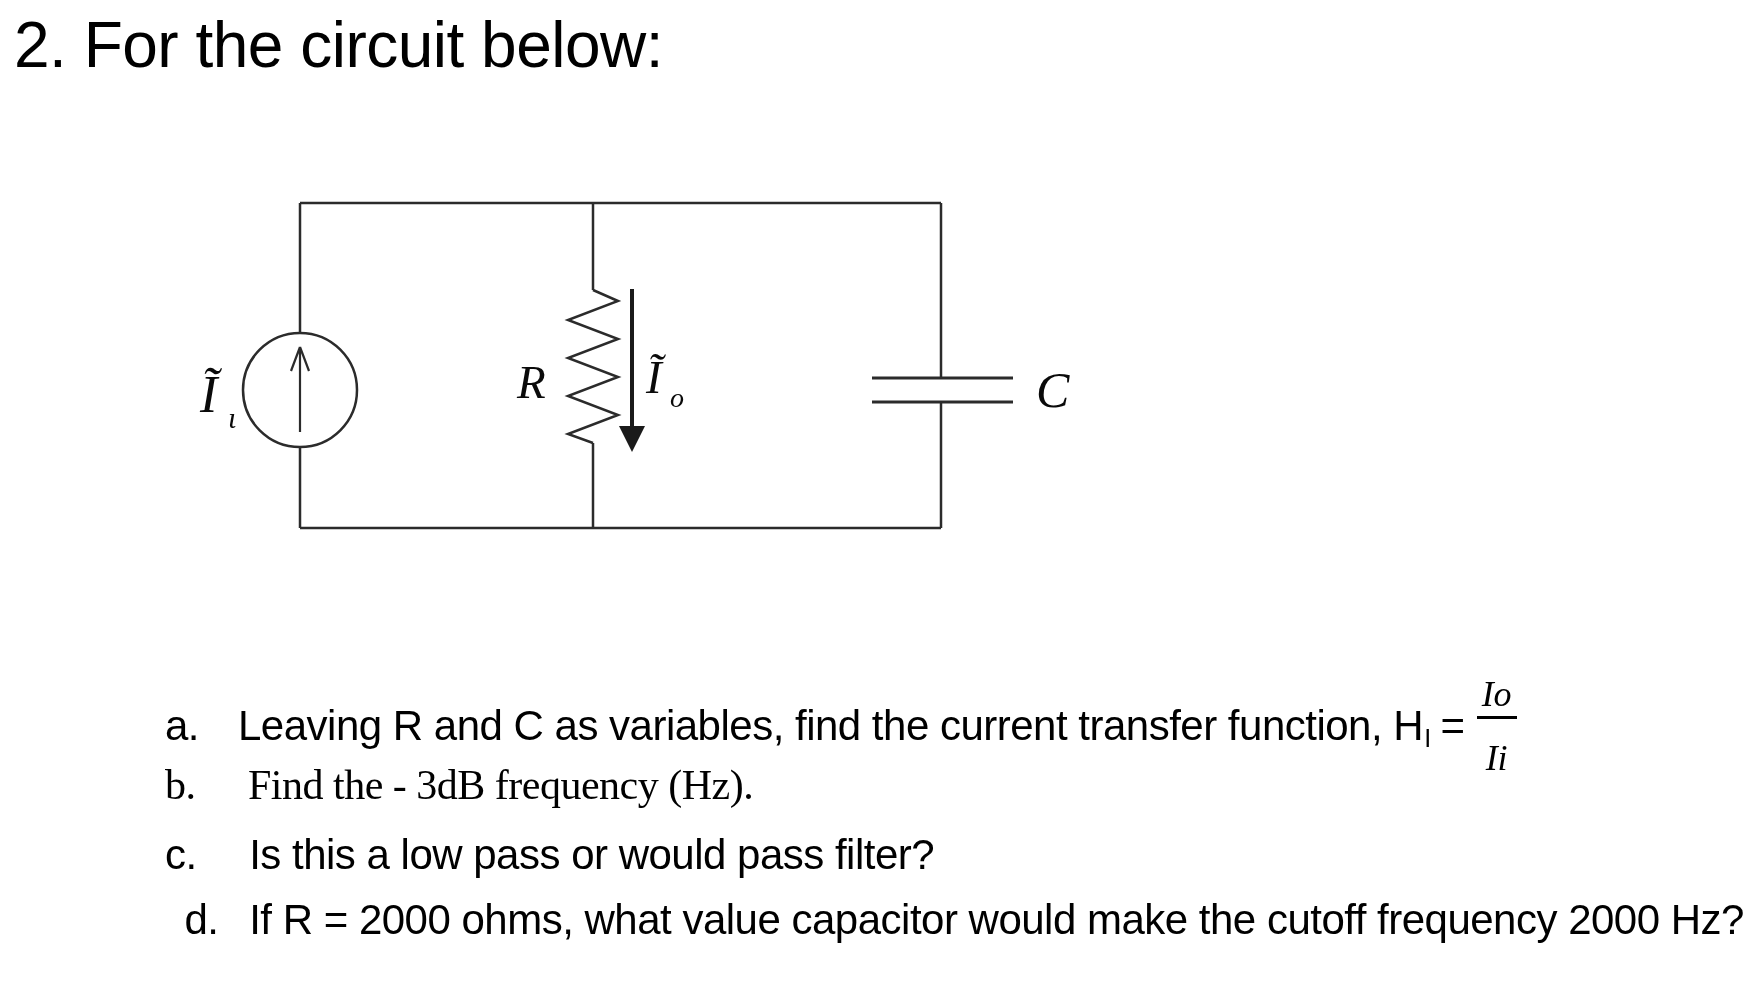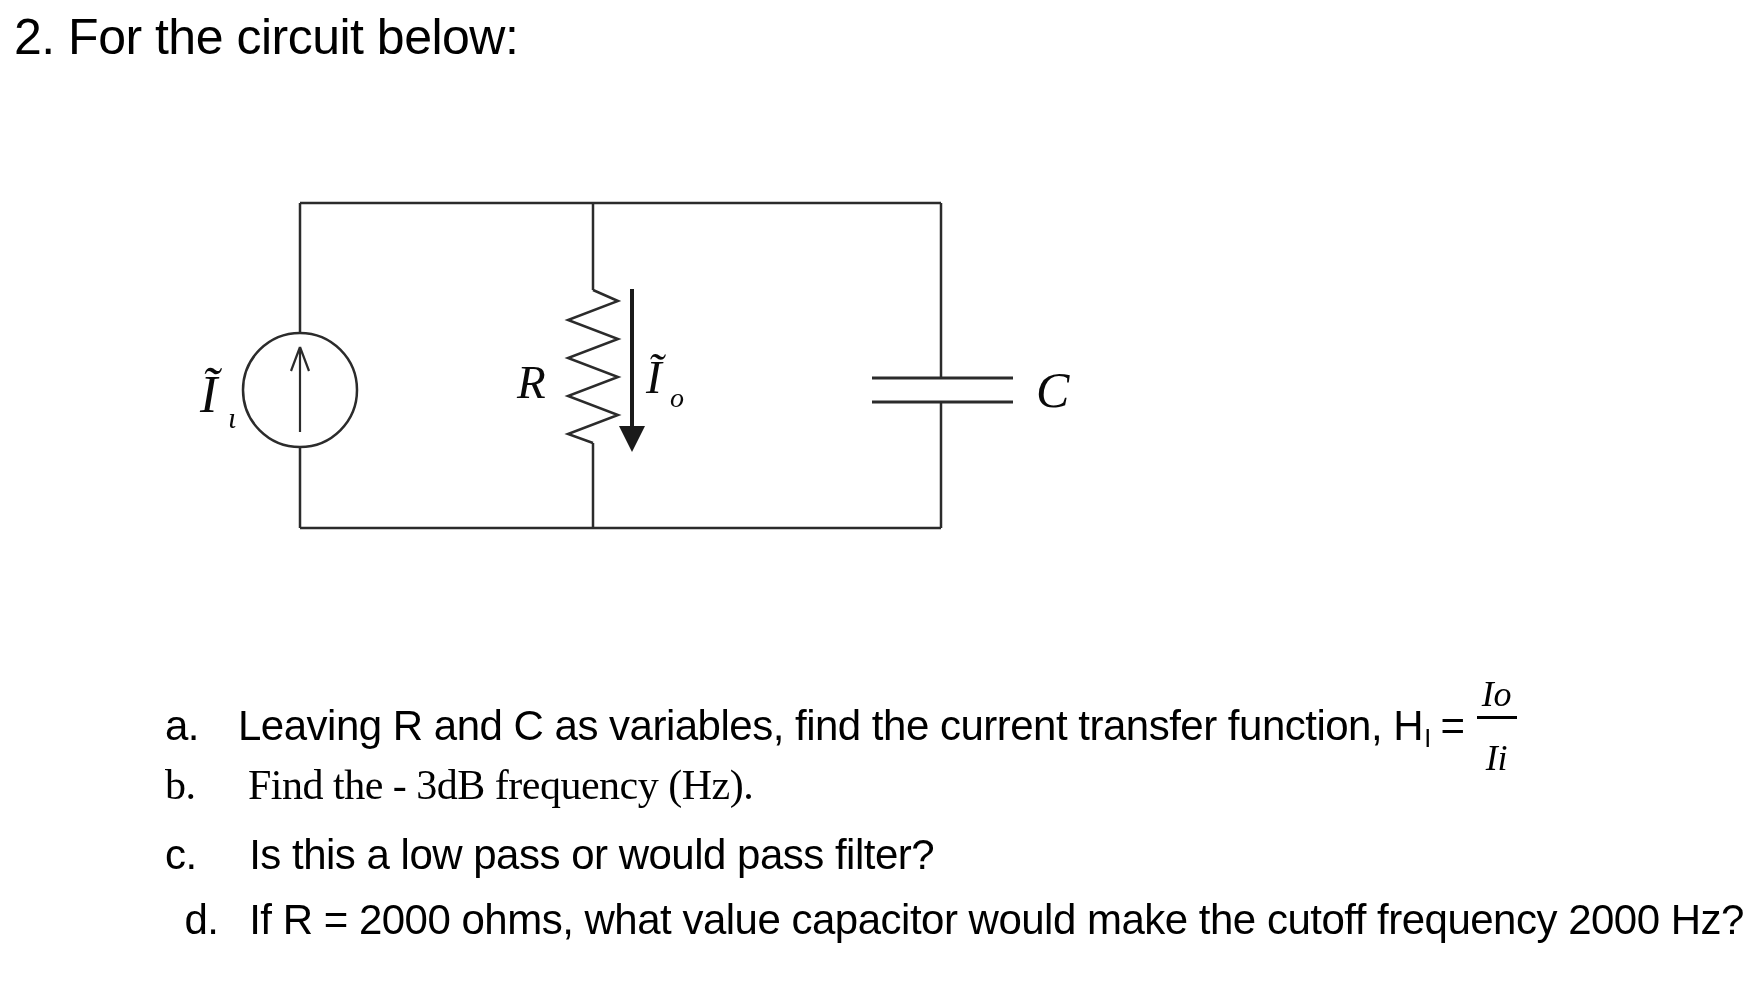--- a/index.html
+++ b/index.html
@@ -12,21 +12,21 @@
     height: 992px;
     position: relative;
     overflow: hidden;
     font-family: "Liberation Sans", sans-serif;
     color: #000000;
   }
   .page-title {
     position: absolute;
     left: 14px;
     top: 8px;
-    font-size: 50px;
+    font-size: 64px;
     letter-spacing: -0.5px;
     white-space: nowrap;
   }
   #circuit-svg {
     position: absolute;
     left: 0;
     top: 0;
   }
   .q-row {
     position: absolute;

